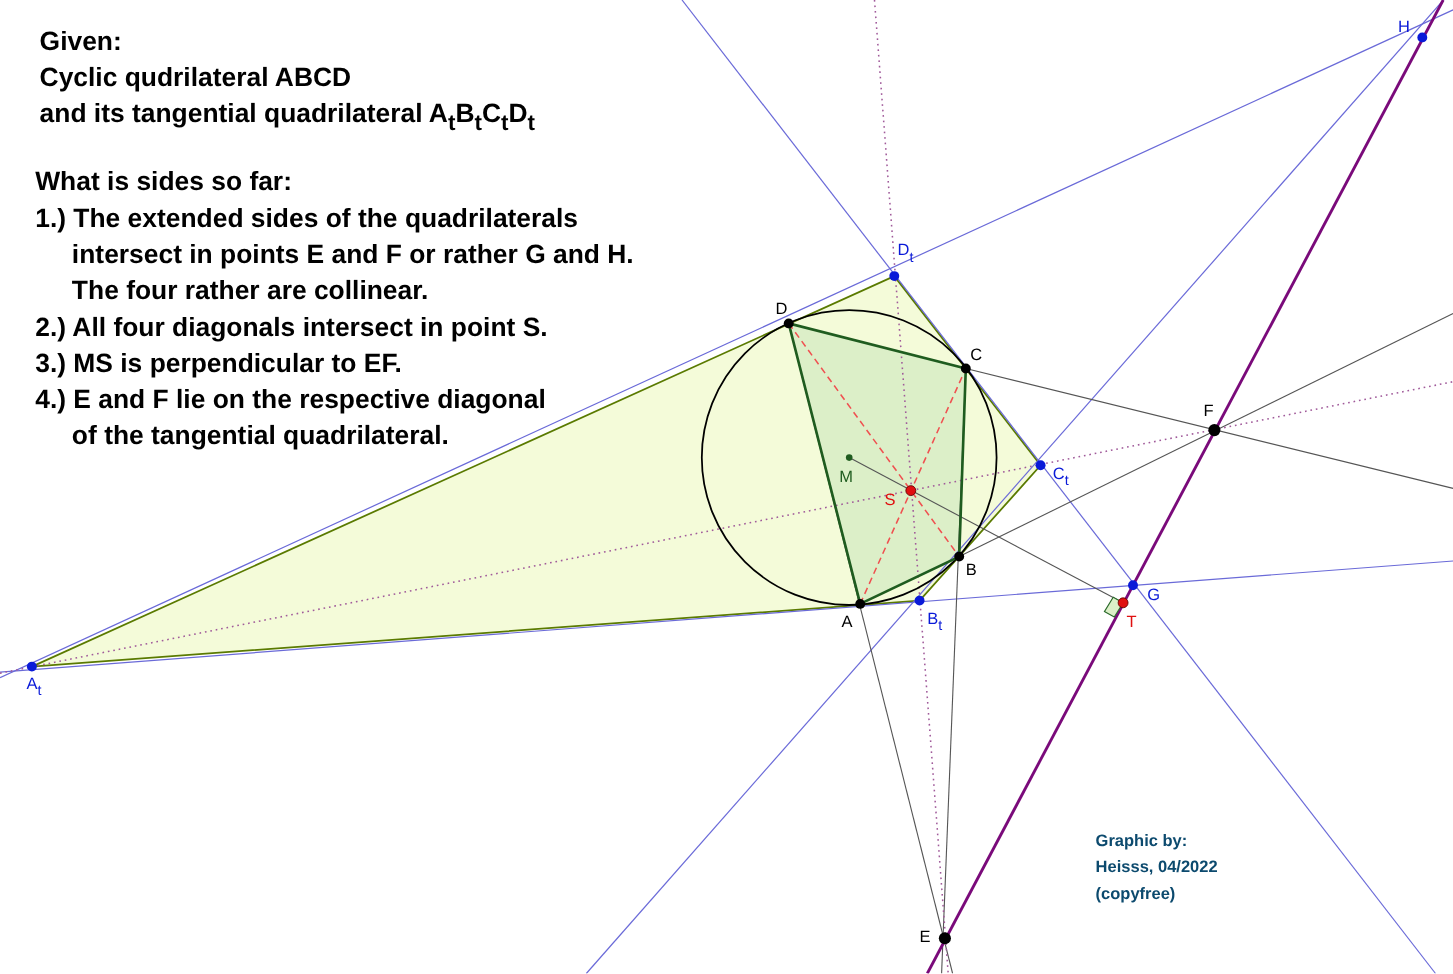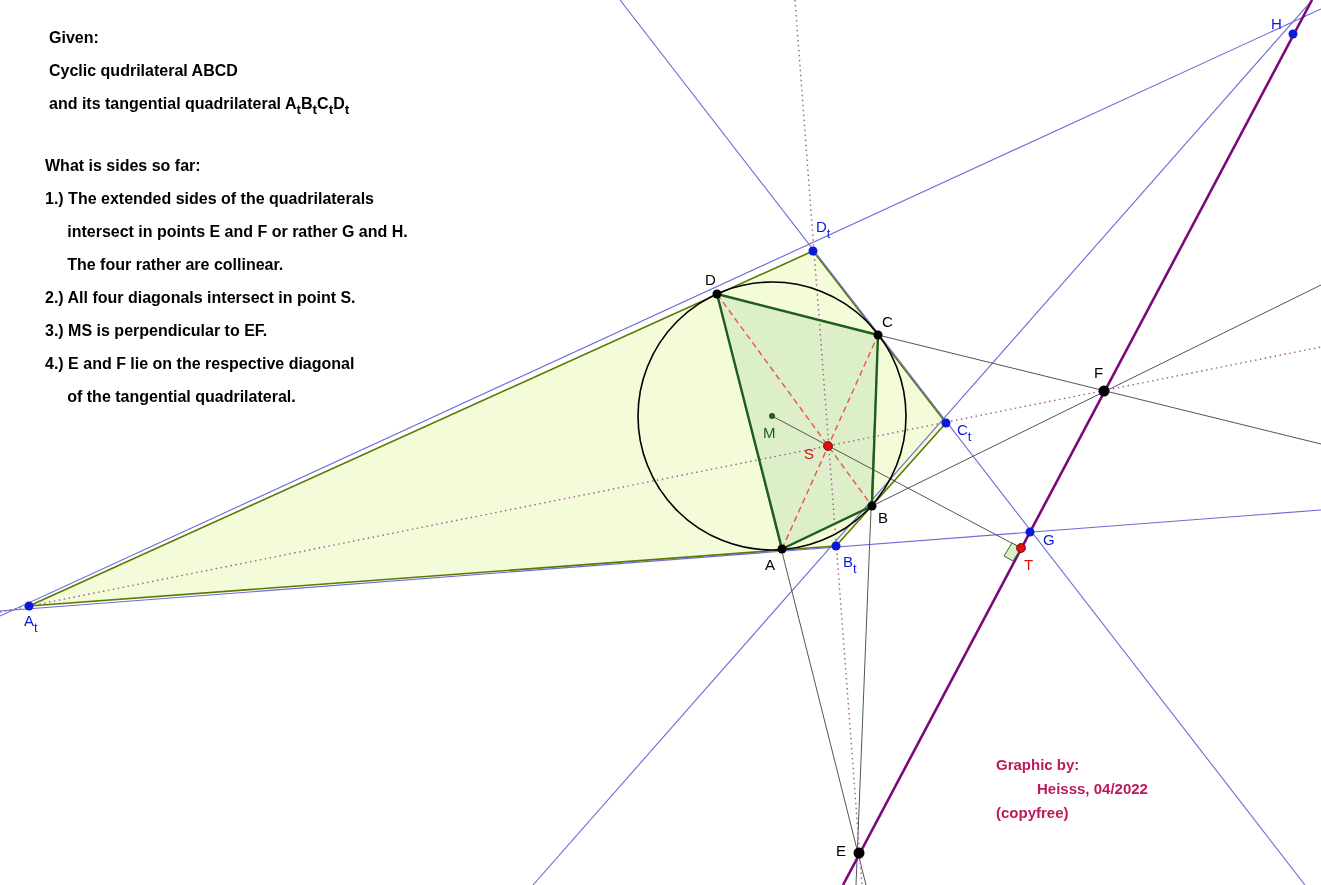--- a/index.html
+++ b/index.html
@@ -1,19 +1,19 @@
 <!DOCTYPE html>
 <html><head>
 <meta charset="utf-8">
 <style>
   html, body { margin:0; padding:0; background:#ffffff; }
   body { width:1321px; height:885px; position:relative; overflow:hidden; font-family:"Liberation Sans", sans-serif; }
   #canvas { position:absolute; left:0; top:0; }
-  .txt { position:absolute; font-weight:bold; color:#000; font-size:16px; line-height:33px; white-space:nowrap;margin-left:13px; }
-  .credit { position:absolute; font-weight:bold; color:#be185d; font-size:15px; line-height:24px; white-space:nowrap; }
+  .txt { position:absolute; font-weight:bold; color:#000; font-size:24px; line-height:33px; white-space:nowrap; }
+  .credit { position:absolute; font-weight:bold; color:#0c4a6e; font-size:15px; line-height:24px; white-space:nowrap; }
   sub.t { font-size:0.85em; vertical-align:-0.35em; }
   .lbl { font-family:"Liberation Sans", sans-serif; font-size:15px; }
 </style>
 </head>
 <body>
 
 <svg id="canvas" width="1321" height="885" viewBox="0 0 1321 885" xmlns="http://www.w3.org/2000/svg">
 
   <polygon points="29,606 836,546 946,423 813,251" fill="#f4fbd9" stroke="#5a7a00" stroke-width="1.6"></polygon>
 
@@ -109,14 +109,14 @@
 <div class="txt" style="left:32px; top:149px;">What is sides so far:</div>
 <div class="txt" style="left:32px; top:182px;">1.) The extended sides of the quadrilaterals</div>
 <div class="txt" style="left:32px; top:215px; white-space:pre;">     intersect in points E and F or rather G and H.</div>
 <div class="txt" style="left:32px; top:248px; white-space:pre;">     The four rather are collinear.</div>
 <div class="txt" style="left:32px; top:281px;">2.) All four diagonals intersect in point S.</div>
 <div class="txt" style="left:32px; top:314px;">3.) MS is perpendicular to EF.</div>
 <div class="txt" style="left:32px; top:347px;">4.) E and F lie on the respective diagonal</div>
 <div class="txt" style="left:32px; top:380px; white-space:pre;">     of the tangential quadrilateral.</div>
 
 <div class="credit" style="left:996px; top:753px;">Graphic by:</div>
-<div class="credit" style="left:996px; top:777px;margin-left:41px;">Heisss, 04/2022</div>
+<div class="credit" style="left:996px; top:777px;">Heisss, 04/2022</div>
 <div class="credit" style="left:996px; top:801px;">(copyfree)</div>
 
 </body></html>

